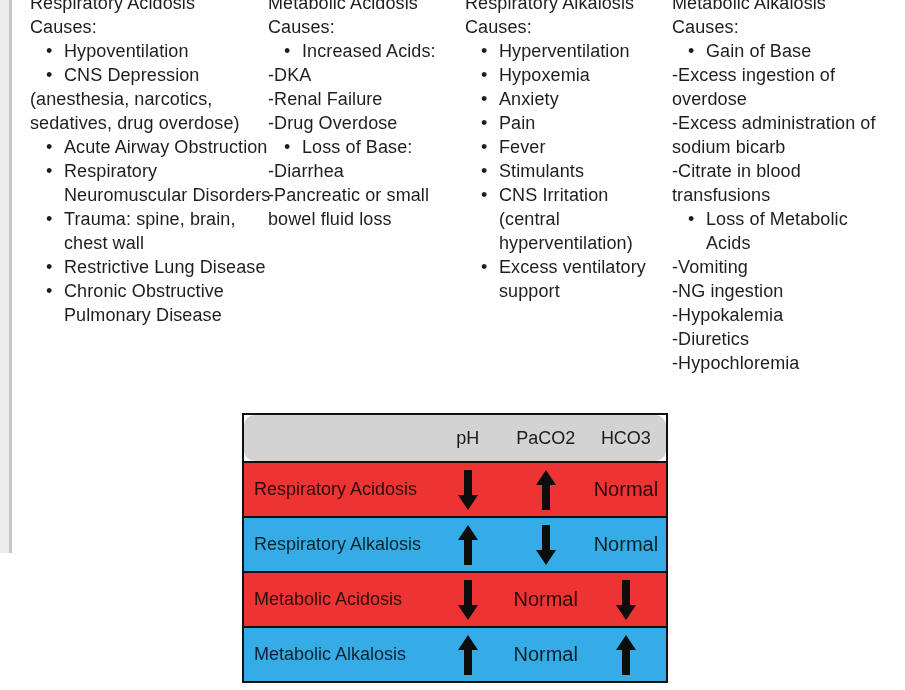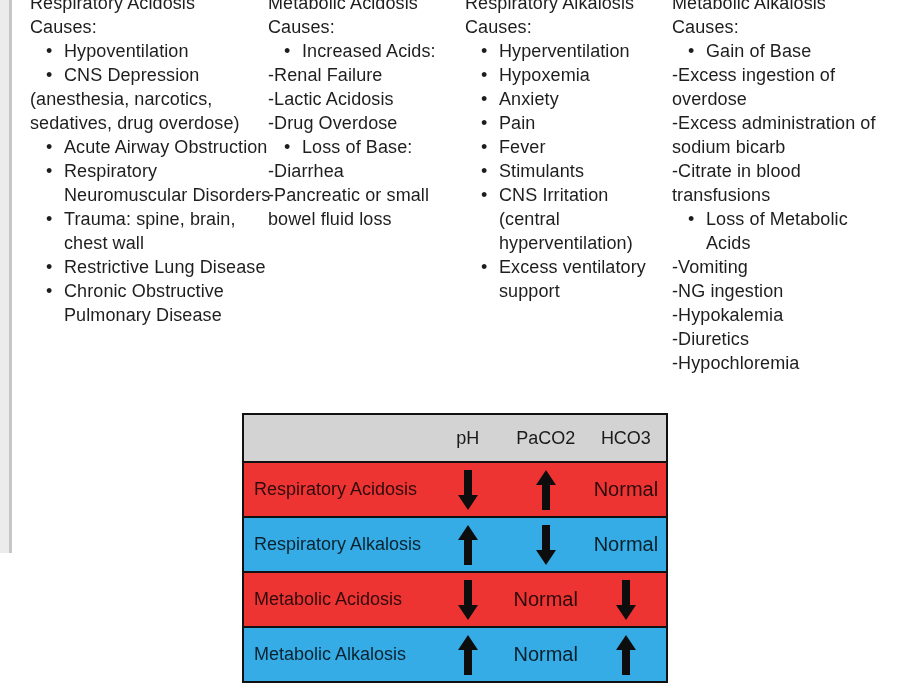--- a/index.html
+++ b/index.html
@@ -48,21 +48,21 @@
     width: 426px;
     border: 2px solid #111;
     box-sizing: border-box;
     background: #fff;
   }
   .thead, .trow {
     display: grid;
     grid-template-columns: 44% 18% 19% 19%;
     align-items: center;
   }
-  .thead { height: 46px; background: #d3d3d3; }
+  .thead { height: 46px; background: #d3d3d3; border-radius: 11px; }
   .trow  { height: 53px; border-top: 2px solid #111; }
   .cell  { text-align: center; }
   .thead .cell { font-size: 18px; color: #1a1a1a; }
   .label-cell {
     text-align: left; padding-left: 10px;
     font-size: 18px; color: rgba(0,0,0,0.8);
     white-space: nowrap;
   }
   .value-cell {
     display: flex; align-items: center; justify-content: center;
@@ -90,22 +90,22 @@
           <li class="bullet"><span class="marker">•</span>Trauma: spine, brain, chest wall</li>
           <li class="bullet"><span class="marker">•</span>Restrictive Lung Disease</li>
           <li class="bullet"><span class="marker">•</span>Chronic Obstructive Pulmonary Disease</li>
         </ul>
     </section>
     <section class="col" id="col-1">
       <div class="title">Metabolic Acidosis</div>
       <div class="causes">Causes:</div>
       <ul class="items">
           <li class="bullet"><span class="marker">•</span>Increased Acids:</li>
+          <li class="plain">-DKA</li>
           <li class="plain">-Renal Failure</li>
-          <li class="plain">-Lactic Acidosis</li>
           <li class="plain">-Drug Overdose</li>
           <li class="bullet"><span class="marker">•</span>Loss of Base:</li>
           <li class="plain">-Diarrhea</li>
           <li class="plain">-Pancreatic or small bowel fluid loss</li>
         </ul>
     </section>
     <section class="col" id="col-2">
       <div class="title">Respiratory Alkalosis</div>
       <div class="causes">Causes:</div>
       <ul class="items">

